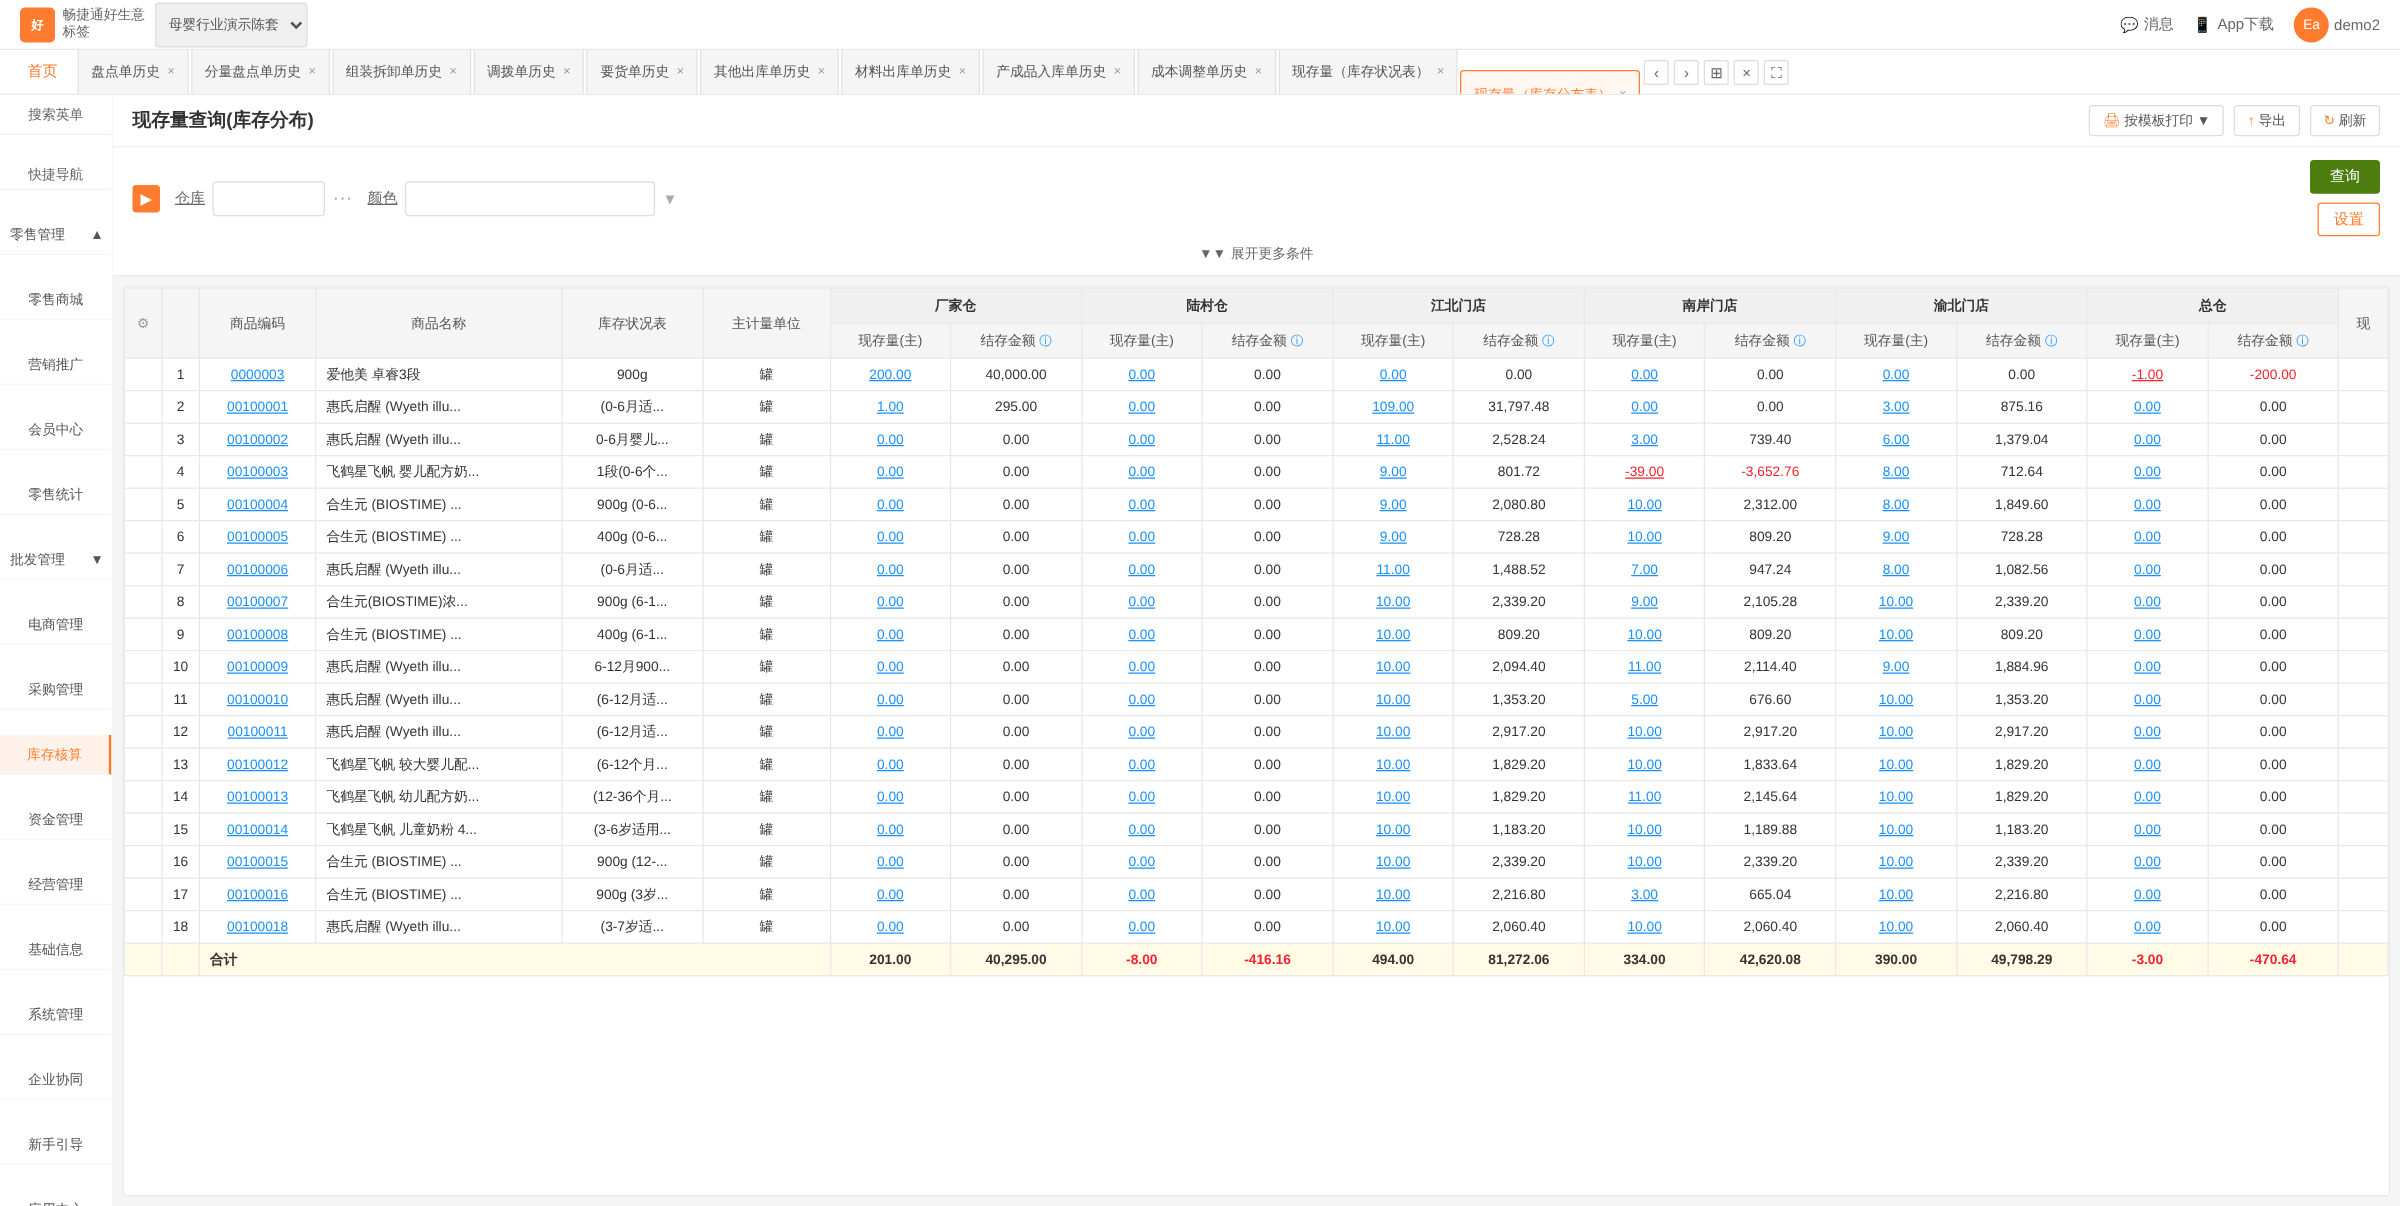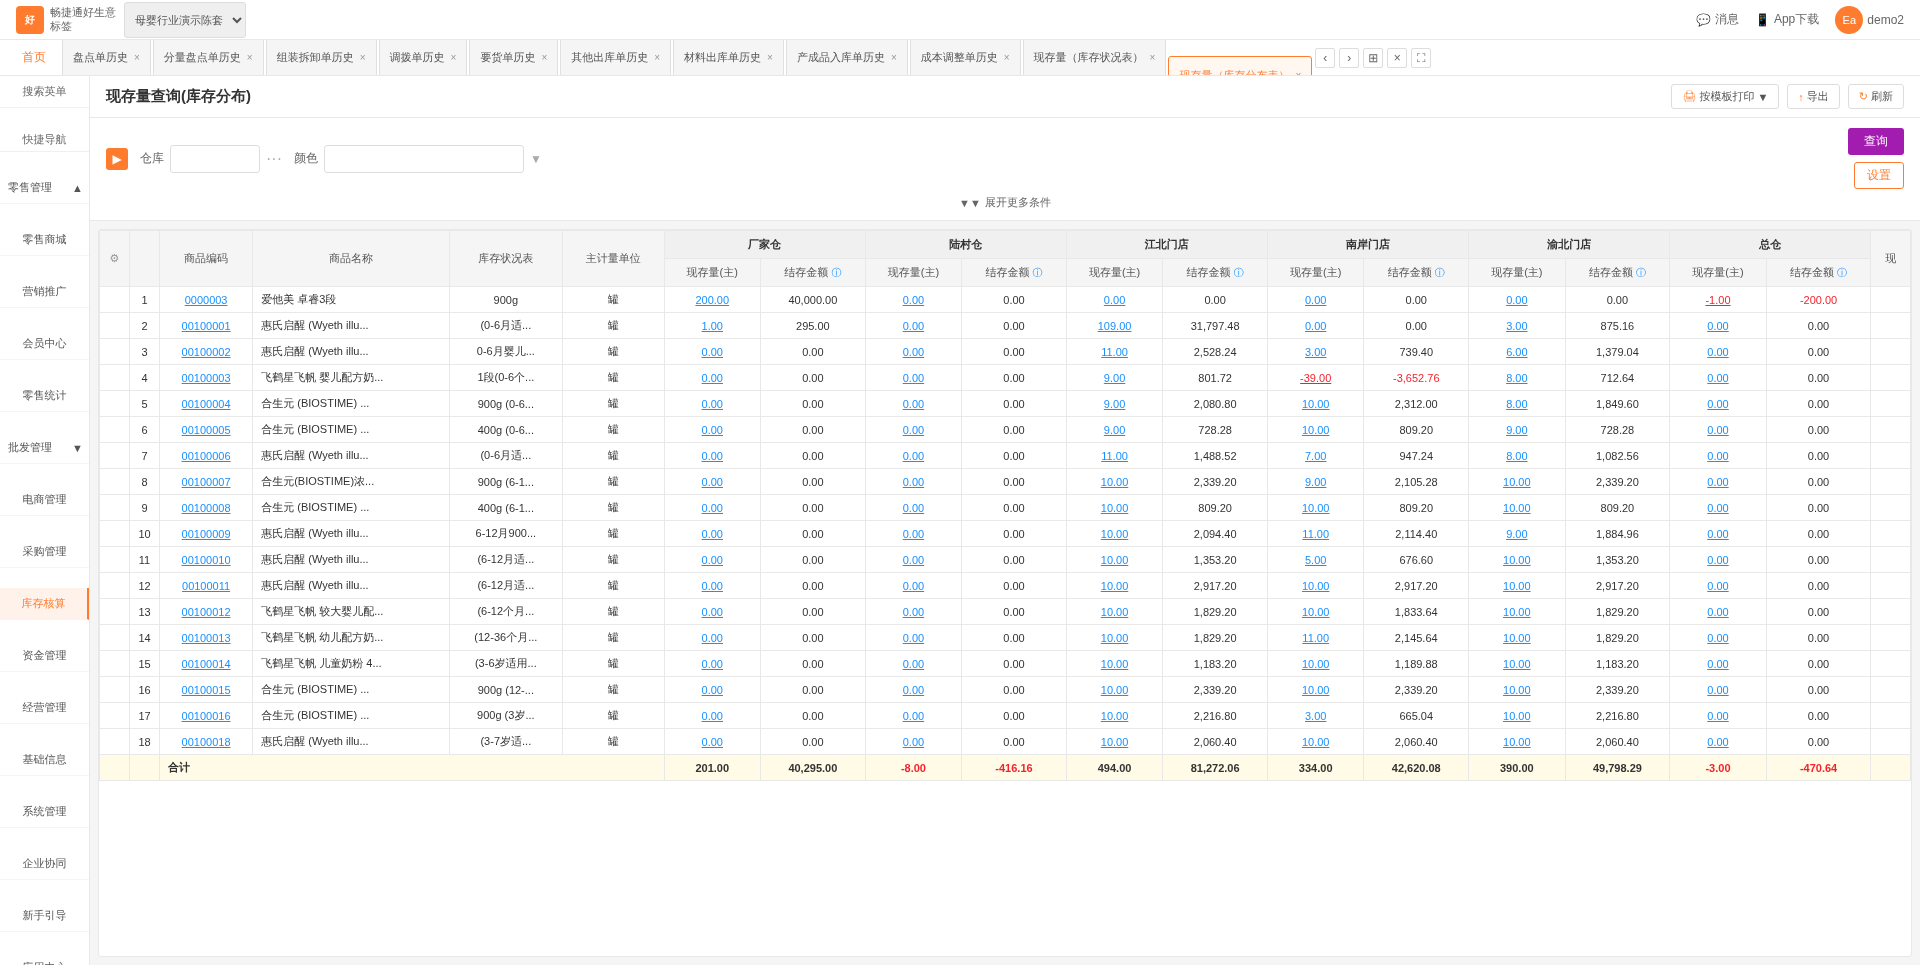--- a/index.html
+++ b/index.html
@@ -42,26 +42,26 @@
     .page-title { font-size: 15px; font-weight: bold; color: #333; }
     .header-actions { display: flex; align-items: center; gap: 8px; }
     .btn-small { padding: 4px 10px; border: 1px solid #ddd; border-radius: 3px; background: #fff; cursor: pointer; font-size: 11px; color: #555; display: flex; align-items: center; gap: 3px; }
     .btn-icon { color: #ff7c2e; }
 
     
     .filter-area { background: #fff; padding: 10px 16px; border-bottom: 1px solid #e8e8e8; }
     .filter-row { display: flex; align-items: center; gap: 12px; }
     .filter-expand-btn { width: 22px; height: 22px; background: #ff7c2e; border-radius: 3px; display: flex; align-items: center; justify-content: center; color: #fff; cursor: pointer; flex-shrink: 0; }
     .filter-field { display: flex; align-items: center; gap: 6px; }
-    .filter-label { color: #666; font-size: 12px; white-space: nowrap; }
+    .filter-label { color: #666; font-size: 12px; white-space: nowrap; text-decoration: underline; }
     .filter-input { border: 1px solid #ddd; border-radius: 3px; padding: 4px 8px; font-size: 12px; color: #333; min-width: 80px; height: 28px; }
     .filter-input-wide { width: 420px; border: 1px solid #ddd; border-radius: 3px; padding: 4px 8px; font-size: 12px; color: #333; height: 28px; }
     .filter-dots { color: #aaa; font-size: 16px; }
     .filter-more { display: flex; align-items: center; justify-content: center; margin-top: 6px; color: #666; font-size: 11px; cursor: pointer; gap: 4px; }
-    .btn-query { background: #a21caf; color: #fff; border: none; border-radius: 3px; padding: 5px 16px; cursor: pointer; font-size: 12px; }
+    .btn-query { background: #4d7c0f; color: #fff; border: none; border-radius: 3px; padding: 5px 16px; cursor: pointer; font-size: 12px; }
     .btn-settings { background: #fff; color: #ff7c2e; border: 1px solid #ff7c2e; border-radius: 3px; padding: 4px 12px; cursor: pointer; font-size: 12px; margin-top: 4px; }
 
     
     .table-container { flex: 1; overflow: auto; padding: 0; background: #fff; margin: 8px; border: 1px solid #e8e8e8; border-radius: 3px; }
     table { width: 100%; border-collapse: collapse; font-size: 11px; }
     thead tr { background: #f5f5f5; }
     thead th { padding: 6px 8px; border: 1px solid #e8e8e8; font-weight: normal; color: #555; text-align: center; white-space: nowrap; }
     thead th.group-header { background: #f0f0f0; text-align: center; font-weight: bold; color: #333; }
     tbody tr { background: #fff; }
     tbody tr.summary-row { background: #fffbe6; font-weight: bold; }

